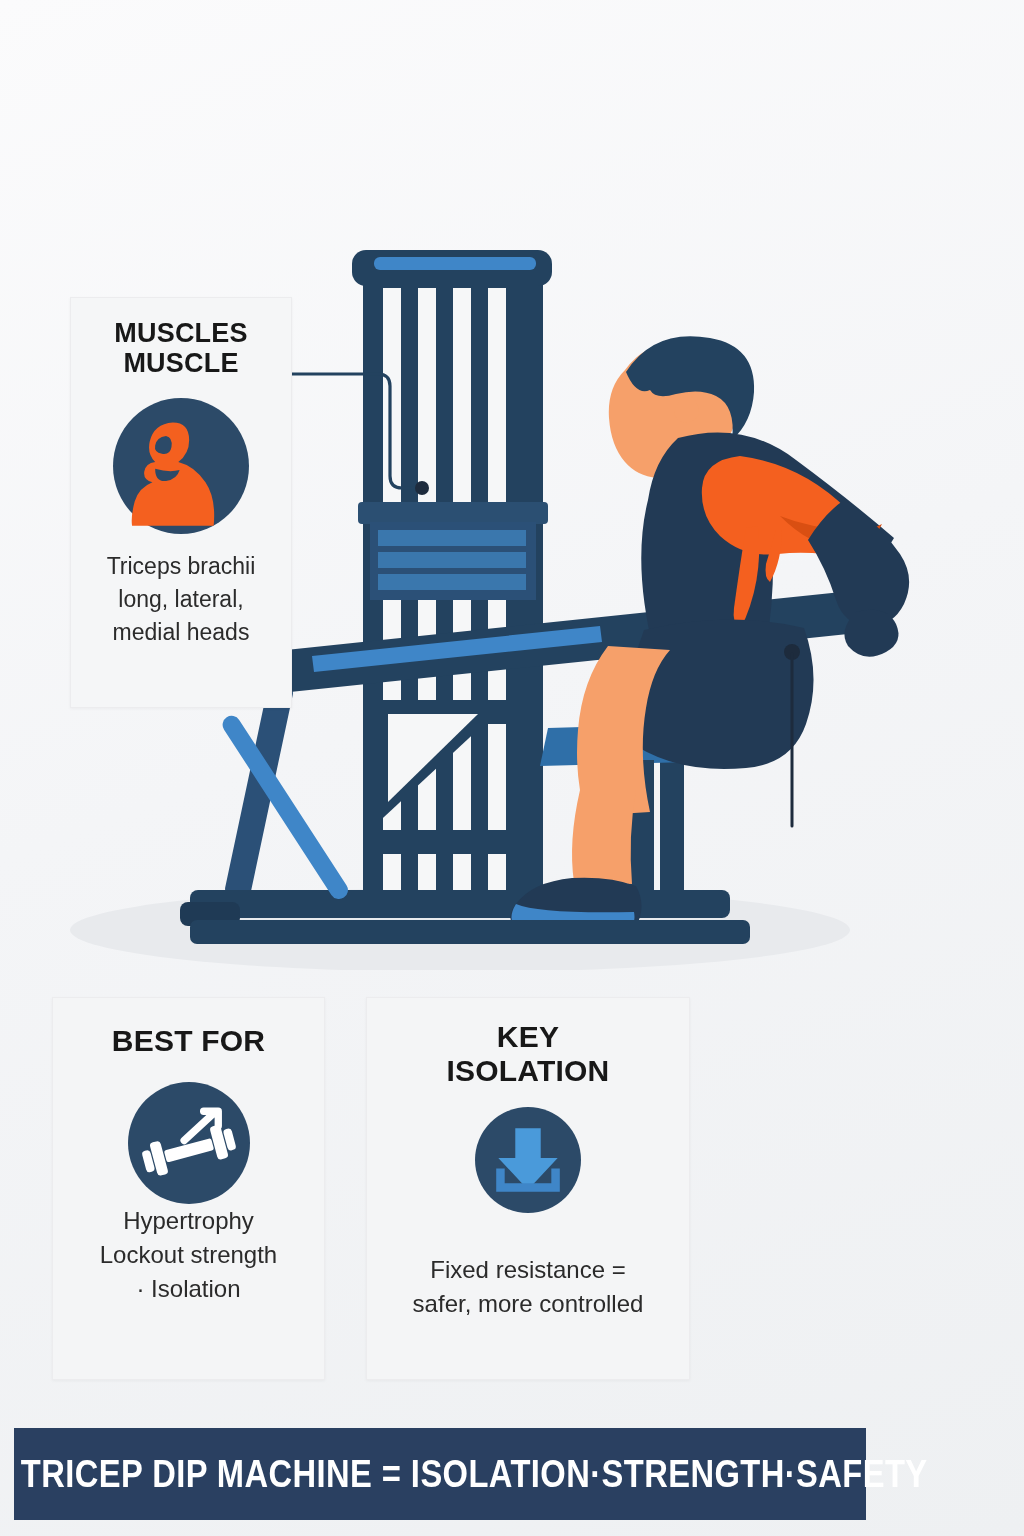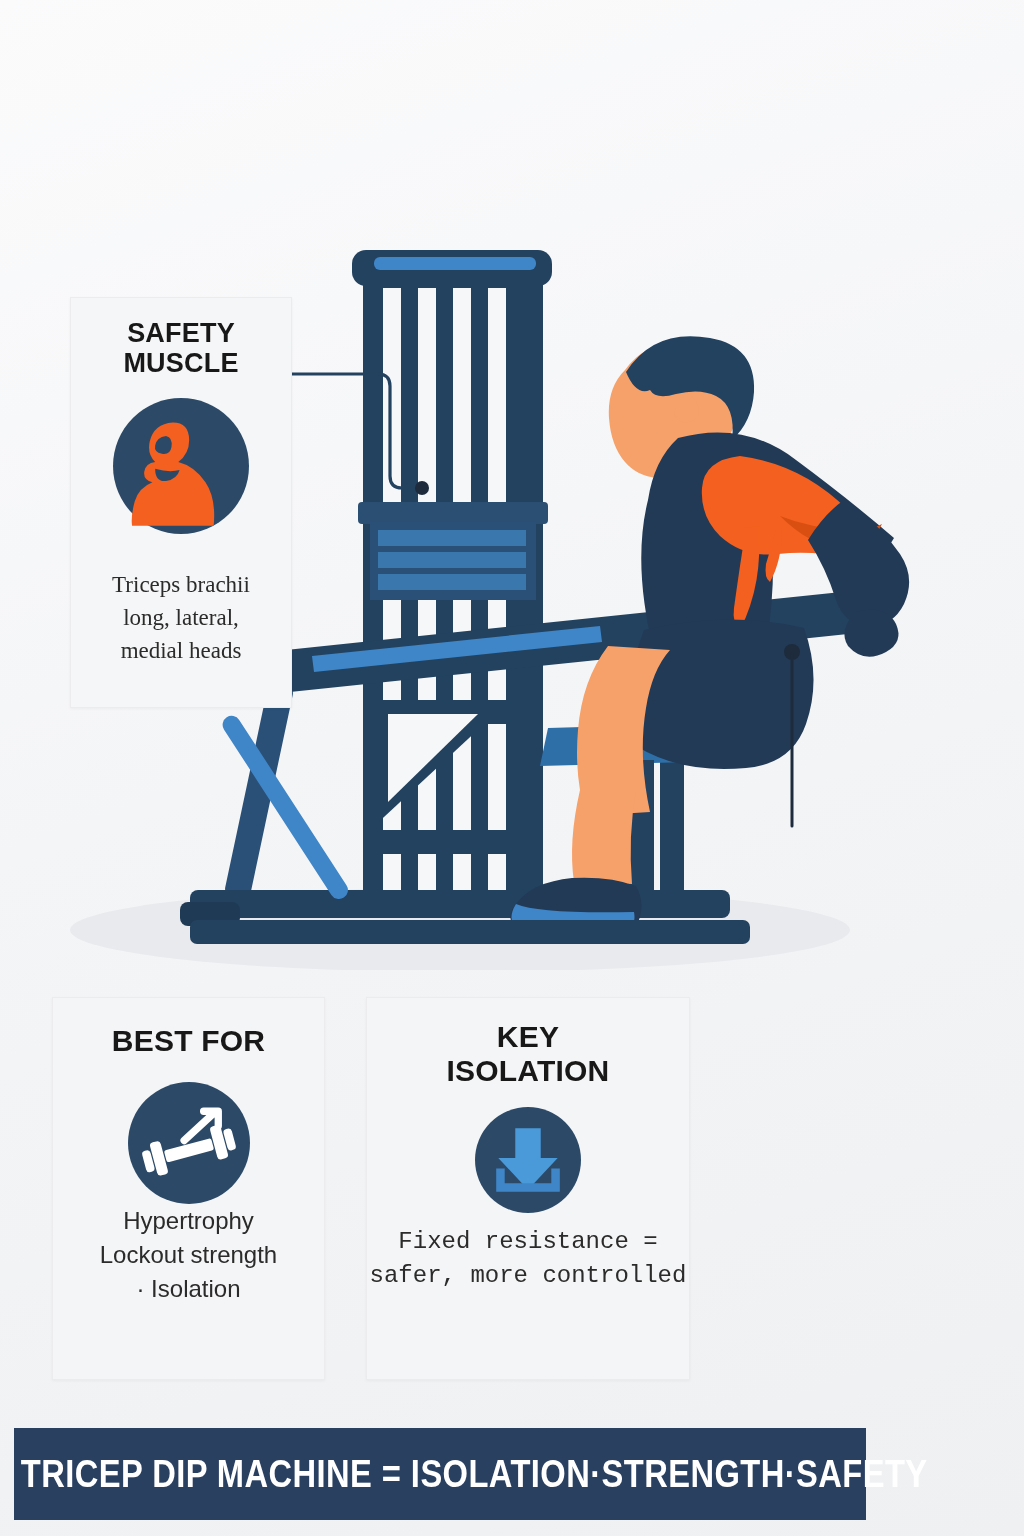--- a/index.html
+++ b/index.html
@@ -51,36 +51,36 @@
   .badge {
     border-radius:50%;
     background:#2c4a68;
     display:flex; align-items:center; justify-content:center;
     flex:0 0 auto;
   }
 
   #card-primary   { left:70px;  top:297px;  width:222px; height:411px; padding-top:20px; background:#f5f6f7;}
   #card-primary .card-title { font-size:27px; }
   #card-primary .badge { width:136px; height:136px; margin-top:20px; }
-  #card-primary .card-body { font-size:23px; margin-top:35px;font-family:Liberation Serif, serif; }
+  #card-primary .card-body { font-size:23px; margin-top:16px; }
 
   #card-secondary { left:725px; top:813px;  width:248px; height:412px; padding-top:22px; }
   #card-secondary .card-title { font-size:27px; }
   #card-secondary .badge { width:134px; height:134px; margin-top:22px; }
   #card-secondary .card-body { font-size:23px; margin-top:24px; }
 
   #card-best      { left:52px;  top:997px;  width:273px; height:383px; padding-top:26px; }
   #card-best .card-title { font-size:30px; }
   #card-best .badge { width:122px; height:122px; margin-top:24px; }
   #card-best .card-body { font-size:24px; }
 
   #card-key       { left:366px; top:997px;  width:324px; height:383px; padding-top:22px; }
   #card-key .card-title { font-size:30px; }
   #card-key .badge { width:106px; height:106px; margin-top:20px; }
-  #card-key .card-body { font-size:24px; margin-top:12px;font-family:Liberation Mono, monospace; }
+  #card-key .card-body { font-size:24px; margin-top:40px; }
 
   
   .connector { position:absolute; pointer-events:none; }
   #conn-primary { left:250px; top:360px; width:180px; height:150px; }
   #conn-secondary { left:770px; top:640px; width:44px; height:190px; }
 
   
   #illo { position:absolute; left:40px; top:230px; width:960px; height:740px; }
 
   
@@ -189,21 +189,21 @@
     <circle cx="172" cy="128" r="7" fill="#1d2b3d"></circle>
   </svg>
 
   <svg id="conn-secondary" class="connector" viewBox="0 0 44 190">
     <circle cx="22" cy="12" r="8" fill="#1d2b3d"></circle>
     <path d="M22 14 L22 186" fill="none" stroke="#1d2b3d" stroke-width="3" stroke-linecap="round"></path>
   </svg>
 
   <div class="card" id="card-primary">
     <div class="card-title">
-      <div>SAFETY</div>
+      <div>MUSCLES</div>
       <div>MUSCLE</div>
     </div>
     <div class="badge">
       <svg viewBox="0 0 100 100" width="136" height="136">
         <path d="M44 18 q-14 1 -17 14 q-2 9 4 15 q-7 1 -8 7 q-1 6 6 8 q-10 4 -13 14 q-3 11 -2 18 l60 0 q2 -20 -6 -32 q-8 -12 -20 -15 q8 -6 8 -16 q0 -13 -12 -13 Z" fill="#f4601f"></path>
         <path d="M39 28 q-7 1 -8 7 q-1 5 5 6 q6 1 7 -5 q1 -7 -4 -8 Z" fill="#2c4a68"></path>
         <path d="M31 52 q10 3 18 1 q-2 7 -10 8 q-8 1 -8 -9 Z" fill="#2c4a68"></path>
       </svg>
     </div>
     <div class="card-body">

